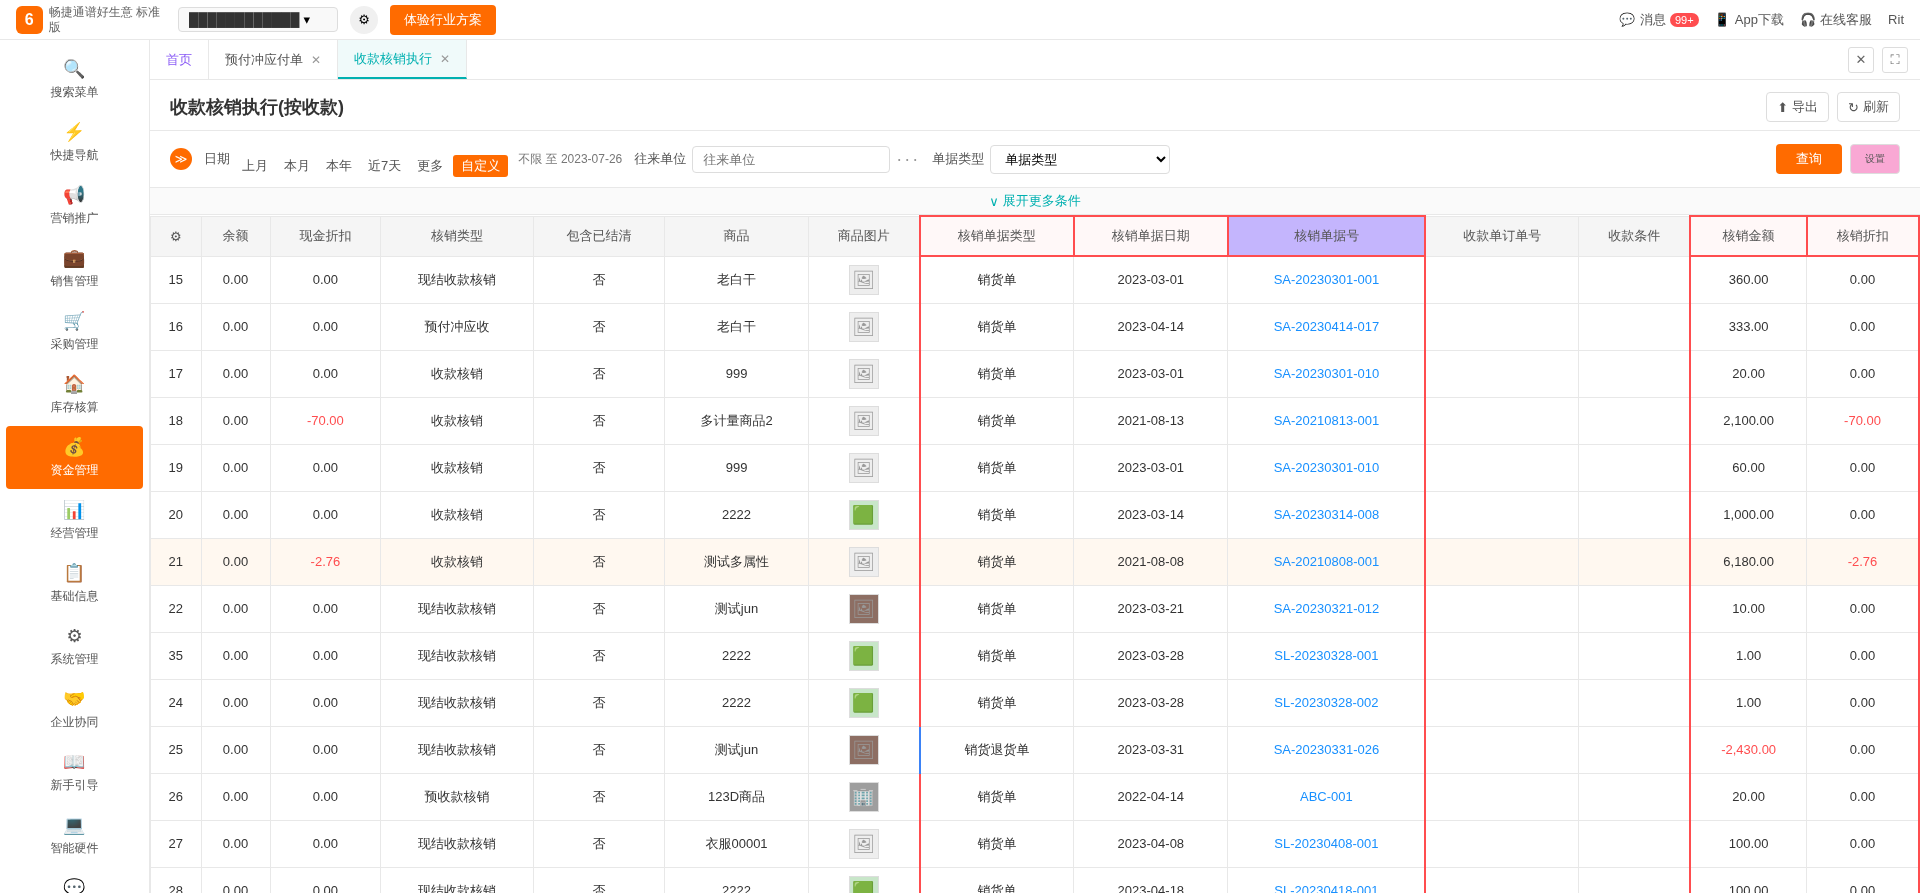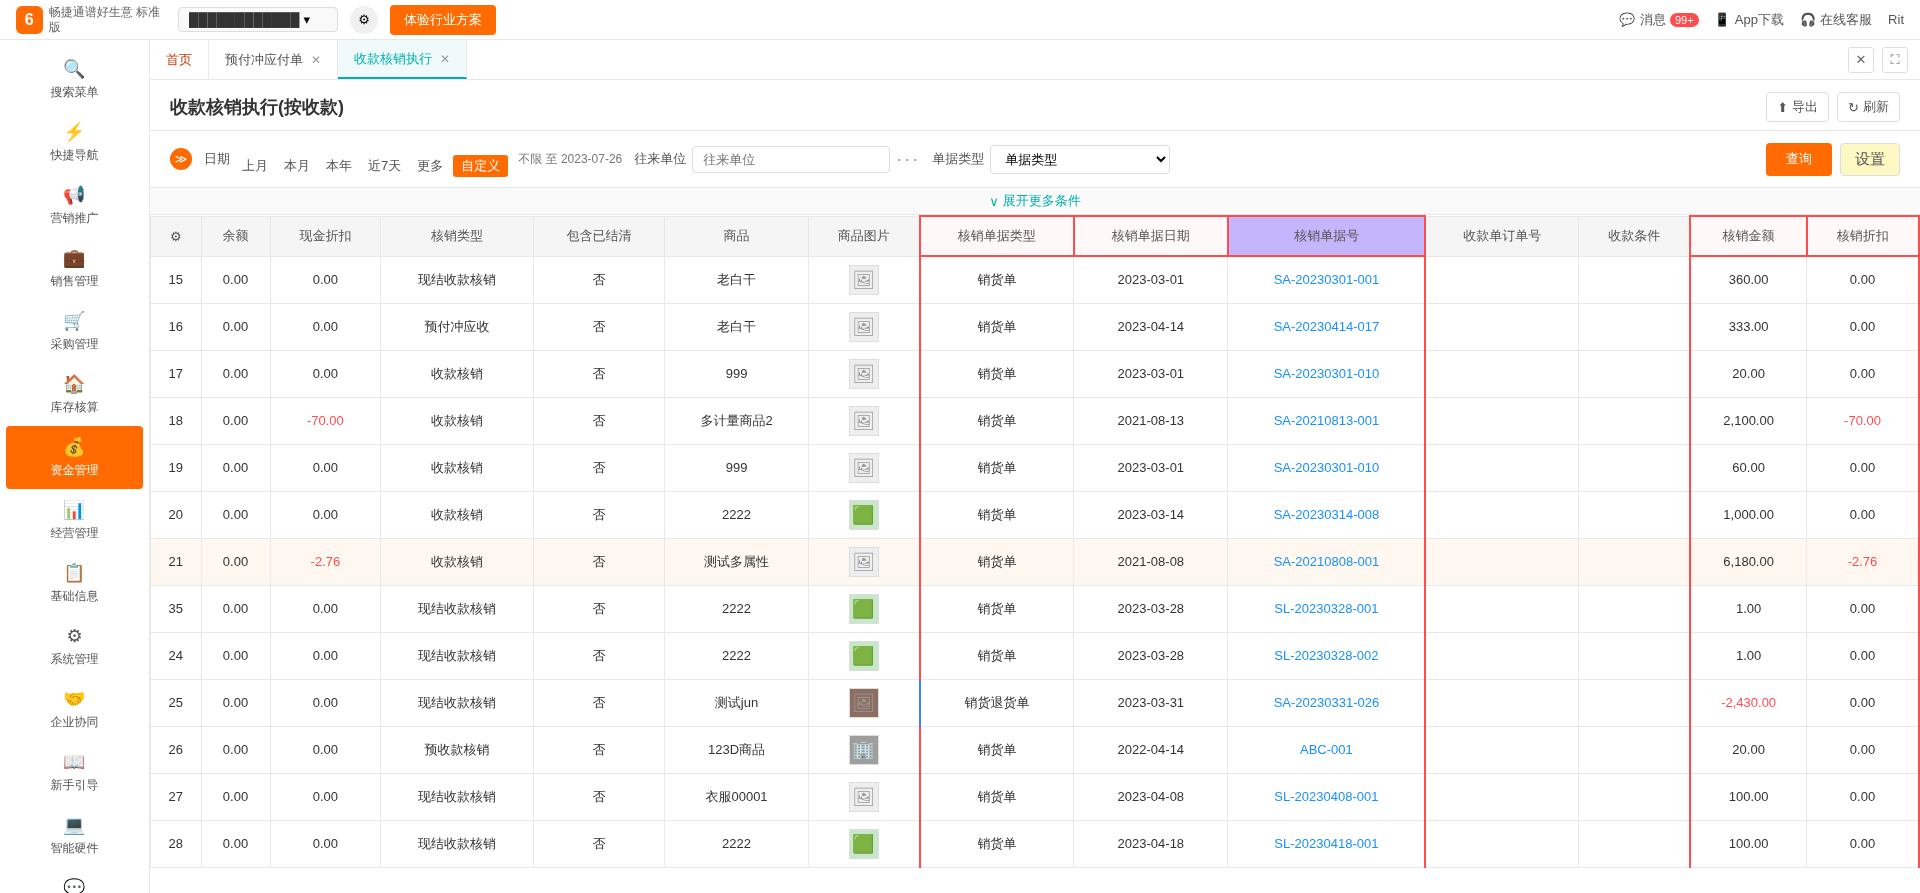--- a/index.html
+++ b/index.html
@@ -26,21 +26,21 @@
     .sidebar-item { display: flex; flex-direction: column; align-items: center; padding: 10px 0; cursor: pointer; color: #555; gap: 4px; font-size: 12px; }
     .sidebar-item.active { background: #ff6b00; color: white; border-radius: 4px; margin: 0 6px; }
     .sidebar-icon { font-size: 18px; }
 
     
     .main { flex: 1; display: flex; flex-direction: column; overflow: hidden; }
 
     
     .tab-bar { height: 40px; background: #fff; border-bottom: 1px solid #e8e8e8; display: flex; align-items: stretch; padding-left: 0; }
     .tab { display: flex; align-items: center; padding: 0 16px; cursor: pointer; border-right: 1px solid #e8e8e8; font-size: 13px; color: #555; gap: 8px; position: relative; }
-    .tab.home { background: #fff; color: #c2410c; font-weight: 500; }
+    .tab.home { background: #fff; color: #8b5cf6; font-weight: 500; }
     .tab.active { background: #f0fafa; color: #00b0b0; border-bottom: 2px solid #00b0b0; }
     .tab .close-btn { font-size: 12px; color: #999; cursor: pointer; }
     .tab-actions { margin-left: auto; display: flex; align-items: center; padding: 0 12px; gap: 8px; }
     .tab-action-btn { width: 26px; height: 26px; display: flex; align-items: center; justify-content: center; cursor: pointer; color: #666; border: 1px solid #ddd; border-radius: 3px; }
 
     
     .page-header { padding: 12px 20px 8px; background: #fff; border-bottom: 1px solid #e8e8e8; display: flex; align-items: center; justify-content: space-between; }
     .page-title { font-size: 18px; font-weight: bold; color: #333; }
     .header-actions { display: flex; gap: 8px; }
     .header-btn { display: flex; align-items: center; gap: 4px; padding: 5px 10px; border: 1px solid #ddd; border-radius: 4px; cursor: pointer; font-size: 13px; color: #555; background: #fff; }
@@ -50,21 +50,21 @@
     .filter-group { display: flex; align-items: center; gap: 6px; }
     .filter-label { color: #555; font-size: 13px; white-space: nowrap; }
     .filter-date-options { display: flex; gap: 4px; align-items: center; margin-top: 14px; }
     .date-opt { padding: 2px 6px; cursor: pointer; color: #555; font-size: 13px; }
     .date-opt.custom { background: #ff6b00; color: white; border-radius: 3px; padding: 2px 8px; }
     .filter-date-range { font-size: 12px; color: #777; margin-left: 4px; }
     .filter-input { border: 1px solid #ddd; border-radius: 4px; padding: 5px 10px; font-size: 13px; min-width: 180px; outline: none; }
     .filter-select { border: 1px solid #ddd; border-radius: 4px; padding: 5px 10px; font-size: 13px; min-width: 180px; outline: none; background: #fff; }
     .filter-dots { color: #999; font-size: 18px; letter-spacing: 2px; }
     .query-btn { background: #ff6b00; color: white; border: none; padding: 6px 20px; border-radius: 4px; cursor: pointer; font-size: 13px; }
-    .settings-btn { border: 1px solid #ddd; background: #fef9c3; color: #555; padding: 6px 14px; border-radius: 4px; cursor: pointer; font-size: 15px; }
+    .settings-btn { border: 1px solid #ddd; background: #f9a8d4; color: #555; padding: 6px 14px; border-radius: 4px; cursor: pointer; font-size: 10px; }
     .expand-bar { display: flex; justify-content: center; padding: 4px 0; background: #fafafa; border-bottom: 1px solid #e8e8e8; }
     .expand-btn { color: #00b0b0; cursor: pointer; font-size: 13px; display: flex; align-items: center; gap: 4px; }
 
     
     .collapse-arrow { width: 22px; height: 22px; background: #ff6b00; color: white; display: flex; align-items: center; justify-content: center; border-radius: 50%; cursor: pointer; font-size: 12px; }
 
     
     .table-container { flex: 1; overflow: auto; padding: 0; background: #fff; }
     table { width: 100%; border-collapse: collapse; font-size: 13px; }
     thead tr { background: #f5f5f5; }
@@ -380,20 +380,36 @@
       <td><span class="thumb">🖼</span></td>
       <td style="border-left: 2px solid #ff4d4f; border-right: 1px solid #e8e8e8;">销货单</td>
       <td style="border-right: 1px solid #e8e8e8;">2021-08-08</td>
       <td style="border-right: 2px solid #ff4d4f;"><a class="link-text">SA-20210808-001</a></td>
       <td></td>
       <td></td>
       <td class="" style="border-left: 2px solid #ff4d4f; border-right: 1px solid #e8e8e8;">6,180.00</td>
       <td class="red-text" style="border-right: 2px solid #ff4d4f;">-2.76</td>
     </tr>
             <tr>
+      <td>22</td>
+      <td>0.00</td>
+      <td class="">0.00</td>
+      <td>现结收款核销</td>
+      <td>否</td>
+      <td>测试jun</td>
+      <td><span class="thumb brown-img">🖼</span></td>
+      <td style="border-left: 2px solid #ff4d4f; border-right: 1px solid #e8e8e8;">销货单</td>
+      <td style="border-right: 1px solid #e8e8e8;">2023-03-21</td>
+      <td style="border-right: 2px solid #ff4d4f;"><a class="link-text">SA-20230321-012</a></td>
+      <td></td>
+      <td></td>
+      <td class="" style="border-left: 2px solid #ff4d4f; border-right: 1px solid #e8e8e8;">10.00</td>
+      <td class="" style="border-right: 2px solid #ff4d4f;">0.00</td>
+    </tr>
+            <tr>
       <td>35</td>
       <td>0.00</td>
       <td class="">0.00</td>
       <td>现结收款核销</td>
       <td>否</td>
       <td>2222</td>
       <td><span class="thumb has-img">🟩</span></td>
       <td style="border-left: 2px solid #ff4d4f; border-right: 1px solid #e8e8e8;">销货单</td>
       <td style="border-right: 1px solid #e8e8e8;">2023-03-28</td>
       <td style="border-right: 2px solid #ff4d4f;"><a class="link-text">SL-20230328-001</a></td>

